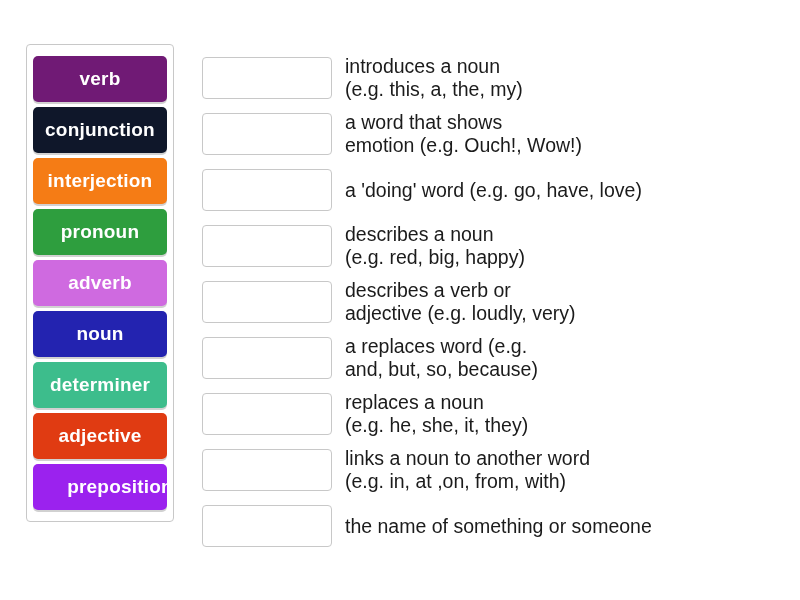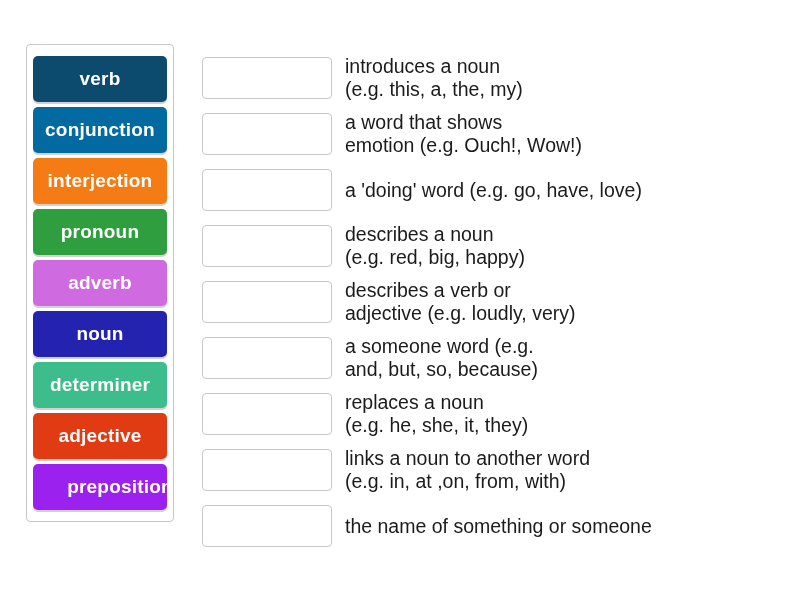--- a/index.html
+++ b/index.html
@@ -78,24 +78,24 @@
     color: #1b1b1b;
     white-space: pre-line;
   }
 </style>
 </head>
 <body>
 
 <div id="app">
 
   <div class="tiles-panel">
-    <div class="tile" style="background: #0c4a6e;">
+    <div class="tile" style="background: #701a75;">
       <span>verb</span>
     </div>
-    <div class="tile" style="background: #0369a1;">
+    <div class="tile" style="background: #0f172a;">
       <span>conjunction</span>
     </div>
     <div class="tile" style="background: rgb(245, 124, 21);">
       <span>interjection</span>
     </div>
     <div class="tile" style="background: rgb(46, 158, 62);">
       <span>pronoun</span>
     </div>
     <div class="tile" style="background: rgb(207, 106, 224);">
       <span>adverb</span>
@@ -140,21 +140,21 @@
     </div>
 
     <div class="row">
       <div class="slot"></div>
       <div class="definition">describes a verb or
 adjective (e.g. loudly, very)</div>
     </div>
 
     <div class="row">
       <div class="slot"></div>
-      <div class="definition">a someone word (e.g.
+      <div class="definition">a replaces word (e.g.
 and, but, so, because)</div>
     </div>
 
     <div class="row">
       <div class="slot"></div>
       <div class="definition">replaces a noun
 (e.g. he, she, it, they)</div>
     </div>
 
     <div class="row">

